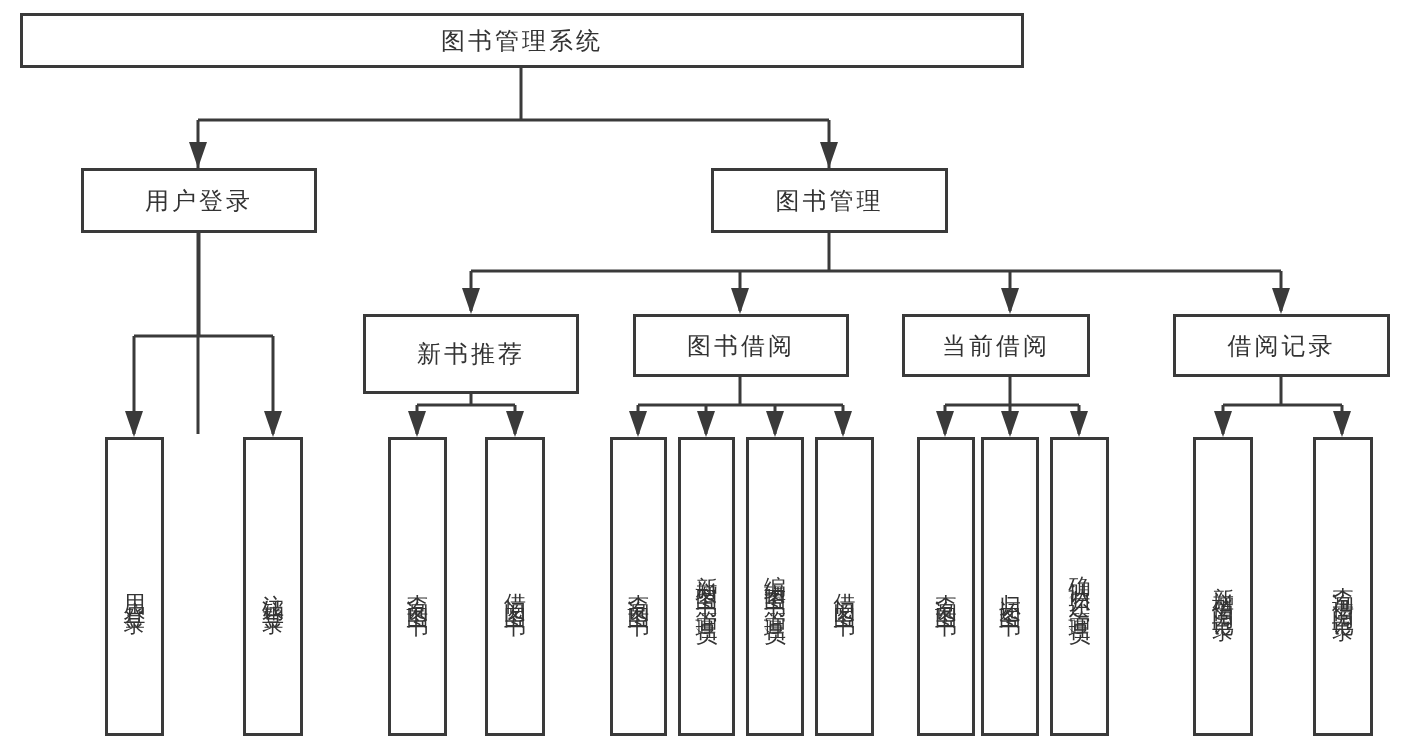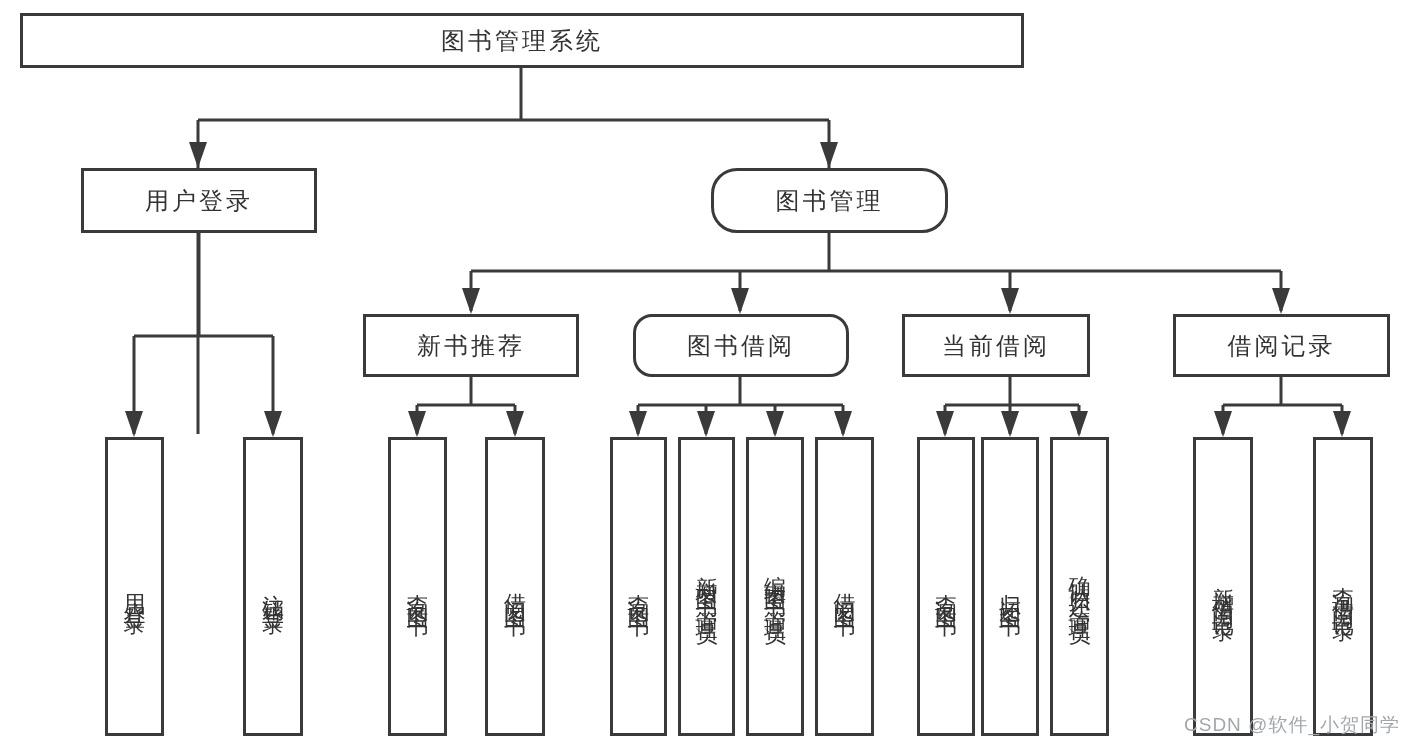--- a/index.html
+++ b/index.html
@@ -86,24 +86,24 @@
     <polygon points="936,411 954,411 945,437"></polygon>
     <polygon points="1001,411 1019,411 1010,437"></polygon>
     <polygon points="1070,411 1088,411 1079,437"></polygon>
     <polygon points="1214,411 1232,411 1223,437"></polygon>
     <polygon points="1333,411 1351,411 1342,437"></polygon>
   </svg>
 
   <div class="box" style="left:20px;top:13px;width:1004px;height:55px;">图书管理系统</div>
 
   <div class="box" style="left:81px;top:168px;width:236px;height:65px;">用户登录</div>
-  <div class="box" style="left:711px;top:168px;width:237px;height:65px;border-radius:26px;">图书管理</div>
+  <div class="box" style="left:711px;top:168px;width:237px;height:65px;">图书管理</div>
 
-  <div class="box" style="left:363px;top:314px;width:216px;height:63px;">新书推荐</div>
-  <div class="box" style="left:633px;top:314px;width:216px;height:63px;border-radius:19px;">图书借阅</div>
+  <div class="box" style="left:363px;top:314px;width:216px;height:80px;">新书推荐</div>
+  <div class="box" style="left:633px;top:314px;width:216px;height:63px;">图书借阅</div>
   <div class="box" style="left:902px;top:314px;width:188px;height:63px;">当前借阅</div>
   <div class="box" style="left:1173px;top:314px;width:217px;height:63px;">借阅记录</div>
 
   <div class="box vbox" style="left:105px;top:437px;width:59px;height:299px;">用户登录</div>
   <div class="box vbox" style="left:243px;top:437px;width:60px;height:299px;">注销登录</div>
 
   <div class="box vbox" style="left:388px;top:437px;width:59px;height:299px;">查询图书</div>
   <div class="box vbox" style="left:485px;top:437px;width:60px;height:299px;">借阅图书</div>
 
   <div class="box vbox" style="left:610px;top:437px;width:57px;height:299px;">查询图书</div>
@@ -111,14 +111,13 @@
   <div class="box vbox" style="left:746px;top:437px;width:58px;height:299px;">编辑图书（管理员）</div>
   <div class="box vbox" style="left:815px;top:437px;width:59px;height:299px;">借阅图书</div>
 
   <div class="box vbox" style="left:917px;top:437px;width:58px;height:299px;">查询图书</div>
   <div class="box vbox" style="left:981px;top:437px;width:58px;height:299px;">归还图书</div>
   <div class="box vbox" style="left:1050px;top:437px;width:59px;height:299px;">确认归还（管理员）</div>
 
   <div class="box vbox" style="left:1193px;top:437px;width:60px;height:299px;">新增借阅记录</div>
   <div class="box vbox" style="left:1313px;top:437px;width:60px;height:299px;">查询借阅记录</div>
 
-  <div id="watermark">CSDN @软件_小贺同学</div>
 </div>
 
 </body></html>

